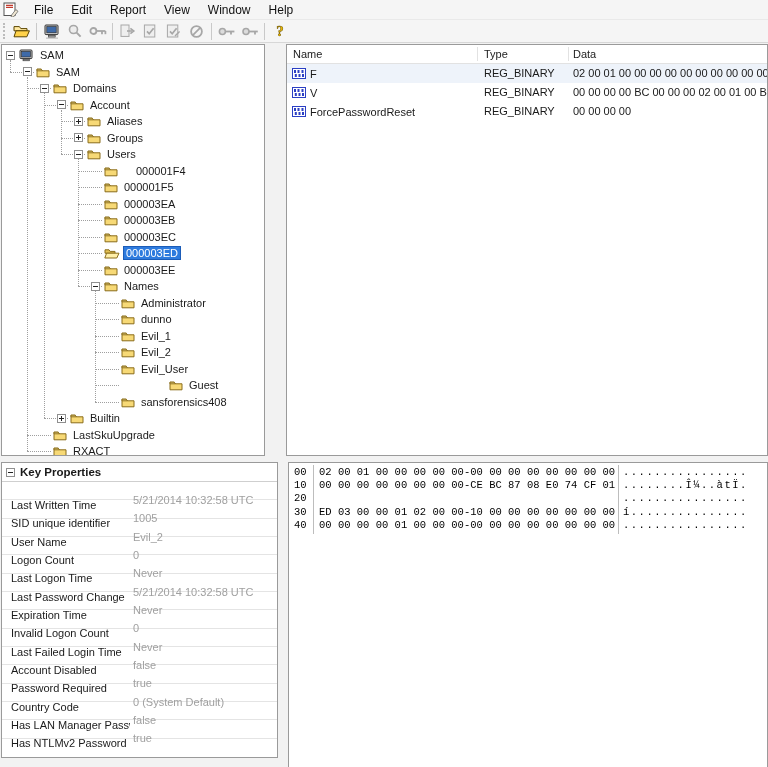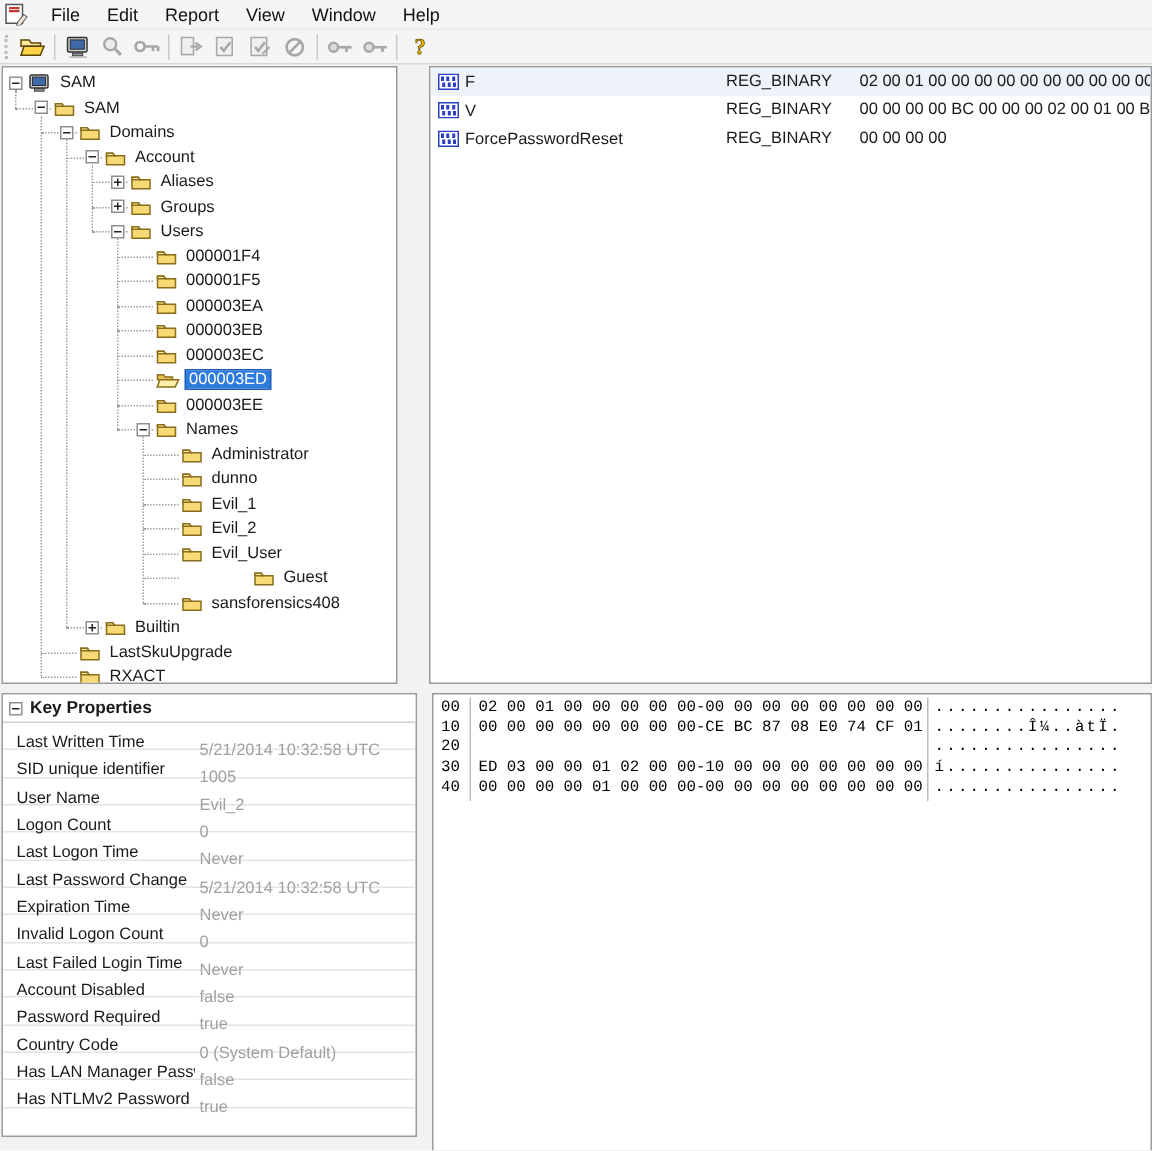--- a/index.html
+++ b/index.html
@@ -43,21 +43,21 @@
   .vrow{ position:relative; height:19px; }
   .vrow.hl{ background:var(--rowhl,#eef3fa); }
   .vname{ position:absolute; left:5px; top:0; height:19px; display:flex; align-items:center; gap:4px;}
   .vtype{ position:absolute; left:197px; top:3px;}
   .vdata{ position:absolute; left:286px; right:0; top:3px; white-space:nowrap; overflow:hidden;}
   
   .phead{ position:relative; height:19px; border-bottom:1px solid #cfcfcf; display:flex; align-items:center; background:#fff;}
   .ptitle{ font-weight:bold; font-size:11.5px; margin-left:18px;}
   .phead .ebox{ left:4px; top:5px;}
   .prow{ position:relative; height:18.33px; border-bottom:1px solid #e4e4e4;}
-  .plabel{ position:absolute; left:9px; top:7px; width:119px; white-space:nowrap; overflow:hidden;}
+  .plabel{ position:absolute; left:9px; top:17px; width:119px; white-space:nowrap; overflow:hidden;}
   .pvalue{ position:absolute; left:131px; right:2px; top:12px; color:var(--valtxt,#a0a0a0); white-space:nowrap; overflow:hidden;}
   
   #hex-inner{ position:relative; width:100%; height:100%; padding-top:3px;}
   .hrow{ position:relative; height:13.2px; font-family:"Liberation Mono",monospace; font-size:10.5px; white-space:pre; color:#000;}
   .hoff{ position:absolute; left:5px;}
   .hhex{ position:absolute; left:30px;}
   .hascii{ position:absolute; left:334px; letter-spacing:1.5px;}
   .hvline{ position:absolute; top:2px; width:1px; background:#bdbdbd;}
 </style>
 </head>
@@ -300,21 +300,21 @@
             <svg width="14" height="12" viewBox="0 0 14 12">
               <path d="M1 3.2 L5.2 3.2 L6.4 4.8 L13 4.8 L13 10.8 L1 10.8 Z" fill="#F7D976" stroke="#8a6d1a"></path>
               <path d="M1 3.2 L5.2 3.2 L6.4 4.8 L1 4.8 Z" fill="#FFEFA8" stroke="#8a6d1a"></path>
             </svg>
           </span>
           <span class="tlabel">Users</span>
         </div>
         <span class="ebox" style="left: 72px; top: 104.75px;">
           <i class="eh"></i>
         </span>
-        <div class="trow" style="left: 102px; top: 117.5px;">
+        <div class="trow" style="left: 102px; top: 117.5px; gap: 12px;">
           <span class="ticon">
             <svg width="14" height="12" viewBox="0 0 14 12">
               <path d="M1 3.2 L5.2 3.2 L6.4 4.8 L13 4.8 L13 10.8 L1 10.8 Z" fill="#F7D976" stroke="#8a6d1a"></path>
               <path d="M1 3.2 L5.2 3.2 L6.4 4.8 L1 4.8 Z" fill="#FFEFA8" stroke="#8a6d1a"></path>
             </svg>
           </span>
           <span class="tlabel">000001F4</span>
         </div>
         <div class="trow" style="left: 102px; top: 134px;">
           <span class="ticon">
@@ -473,20 +473,27 @@
               <path d="M1 3.2 L5.2 3.2 L6.4 4.8 L13 4.8 L13 10.8 L1 10.8 Z" fill="#F7D976" stroke="#8a6d1a"></path>
               <path d="M1 3.2 L5.2 3.2 L6.4 4.8 L1 4.8 Z" fill="#FFEFA8" stroke="#8a6d1a"></path>
             </svg>
           </span>
           <span class="tlabel">RXACT</span>
         </div>
       </div>
   </div>
 
   <div class="panel" id="values-panel">
+    <div class="vhead" id="vhead">
+        <span class="col" style="left: 6px;">Name</span>
+        <span class="col" style="left: 197px;">Type</span>
+        <span class="col" style="left: 286px;">Data</span>
+        <span class="csep" style="left: 190px;"></span>
+        <span class="csep" style="left: 281px;"></span>
+      </div>
     <div id="vrows">
         <div class="vrow hl">
           <span class="vname">
             <span style="display: inline-flex;">
               <svg width="14" height="11" viewBox="0 0 14 11">
                 <rect x="0.5" y="0.5" width="13" height="10" fill="#fff" stroke="#2B3FC4"></rect>
                 <g fill="#2B3FC4">
                   <rect x="2" y="2" width="2" height="3"></rect>
                   <rect x="5.5" y="2" width="2" height="3"></rect>
                   <rect x="9.5" y="2" width="2" height="3"></rect>

